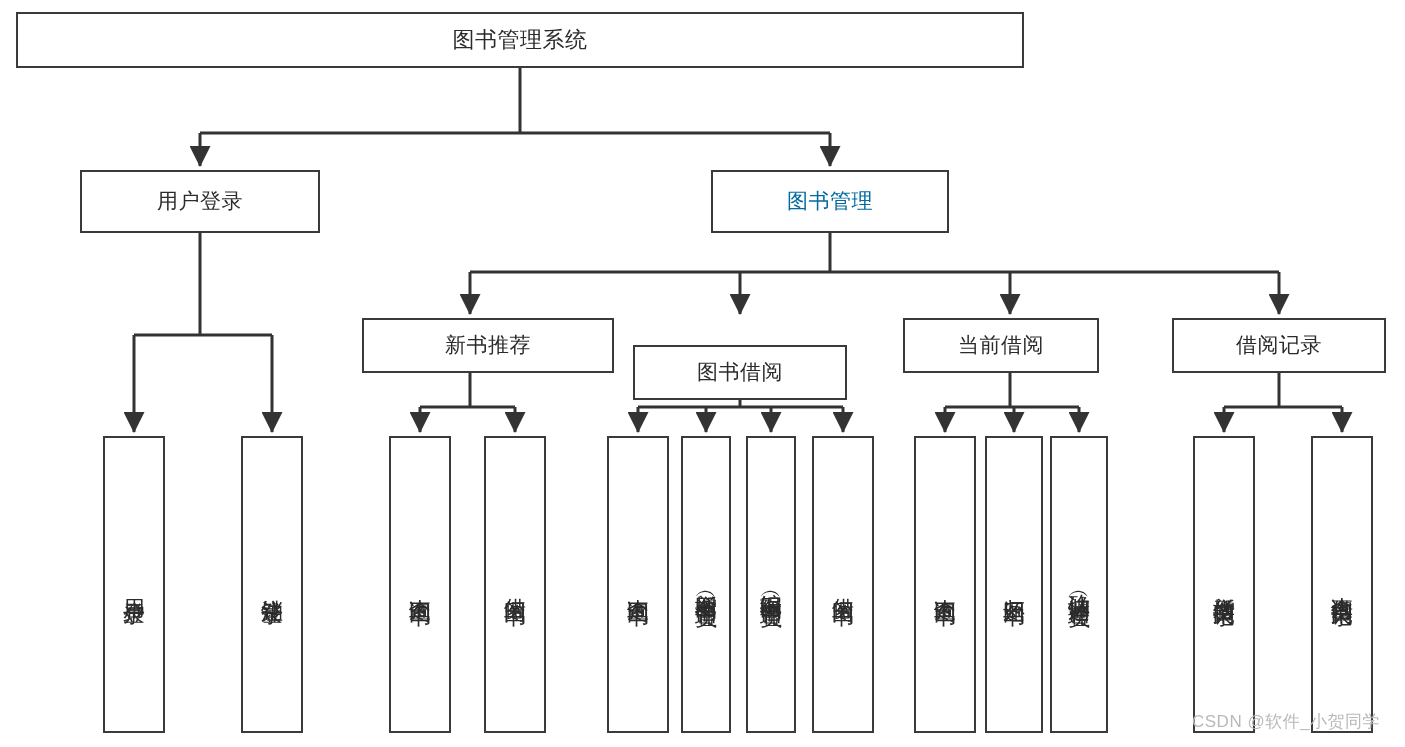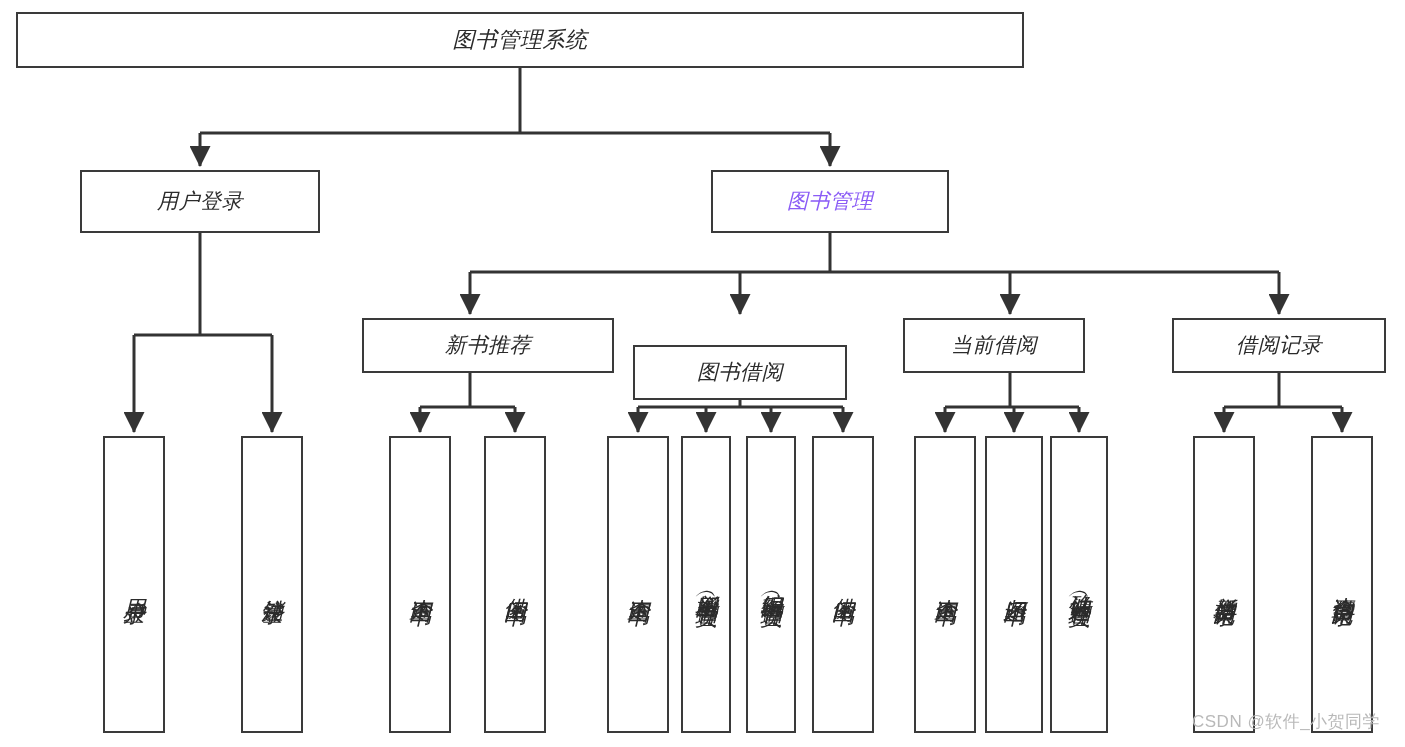--- a/index.html
+++ b/index.html
@@ -28,21 +28,20 @@
   }
   .node {
     position: absolute;
     box-sizing: border-box;
     border: 2px solid #14b8a6;
     background: #ffffff;
     display: flex;
     align-items: center;
     justify-content: center;
     color: #2b2b2b;
-    font-style: italic;
   }
   .node-label {
     font-size: 21px;
     line-height: 1.15;
     letter-spacing: 0.5px;
     white-space: nowrap;
     text-align: center;
   }
   .node.vertical {
     align-items: center;
@@ -124,31 +123,31 @@
     </g>
   </svg>
 
   <div class="node root" style="left: 16px; top: 12px; width: 1008px; height: 56px; border-color: rgb(58, 58, 58); background: rgb(255, 255, 255); color: rgb(43, 43, 43);">
     <span class="node-label">图书管理系统</span>
   </div>
 
   <div class="node" style="left: 80px; top: 170px; width: 240px; height: 63px; border-color: rgb(58, 58, 58); background: rgb(255, 255, 255); color: rgb(43, 43, 43);">
     <span class="node-label">用户登录</span>
   </div>
-  <div class="node" style="left: 711px; top: 170px; width: 238px; height: 63px; border-color: rgb(58, 58, 58); background: rgb(255, 255, 255); color: #8b5cf6;">
+  <div class="node" style="left: 711px; top: 170px; width: 238px; height: 63px; border-color: rgb(58, 58, 58); background: rgb(255, 255, 255); color: #0369a1;">
     <span class="node-label">图书管理</span>
   </div>
 
   <div class="node" style="left: 362px; top: 318px; width: 252px; height: 55px; border-color: rgb(58, 58, 58); background: rgb(255, 255, 255); color: rgb(43, 43, 43);">
     <span class="node-label">新书推荐</span>
   </div>
   <div class="node" style="left: 633px; top: 318px; width: 214px; height: 55px; border-color: rgb(58, 58, 58); background: rgb(255, 255, 255); color: rgb(43, 43, 43); margin-top: 27px;">
     <span class="node-label">图书借阅</span>
   </div>
-  <div class="node" style="left: 903px; top: 318px; width: 182px; height: 55px; border-color: rgb(58, 58, 58); background: rgb(255, 255, 255); color: rgb(43, 43, 43);">
+  <div class="node" style="left: 903px; top: 318px; width: 196px; height: 55px; border-color: rgb(58, 58, 58); background: rgb(255, 255, 255); color: rgb(43, 43, 43);">
     <span class="node-label">当前借阅</span>
   </div>
   <div class="node" style="left: 1172px; top: 318px; width: 214px; height: 55px; border-color: rgb(58, 58, 58); background: rgb(255, 255, 255); color: rgb(43, 43, 43);">
     <span class="node-label">借阅记录</span>
   </div>
 
   <div class="node vertical" style="left: 103px; top: 436px; width: 62px; height: 297px; border-color: rgb(58, 58, 58); background: rgb(255, 255, 255); color: rgb(43, 43, 43);">
     <span class="node-label">用户登录</span>
   </div>
   <div class="node vertical" style="left: 241px; top: 436px; width: 62px; height: 297px; border-color: rgb(58, 58, 58); background: rgb(255, 255, 255); color: rgb(43, 43, 43);">

